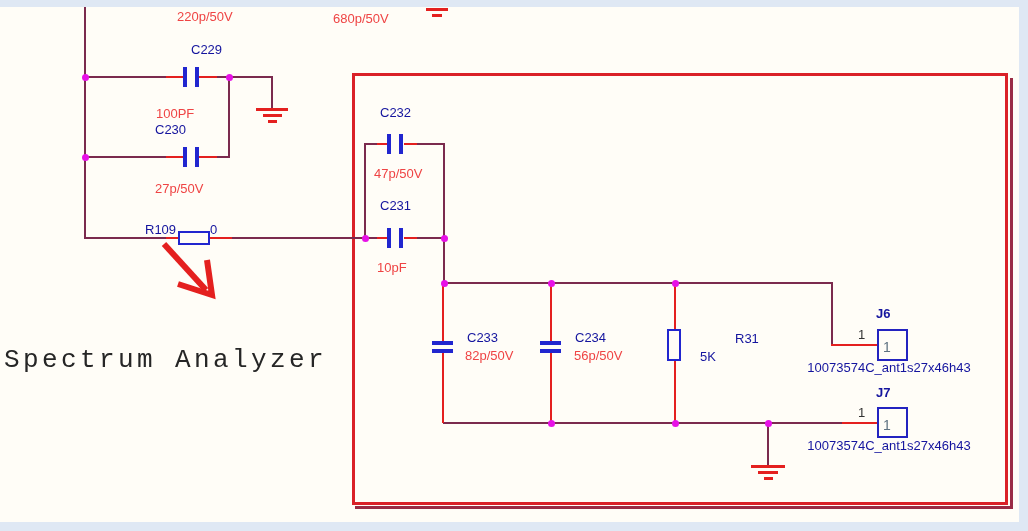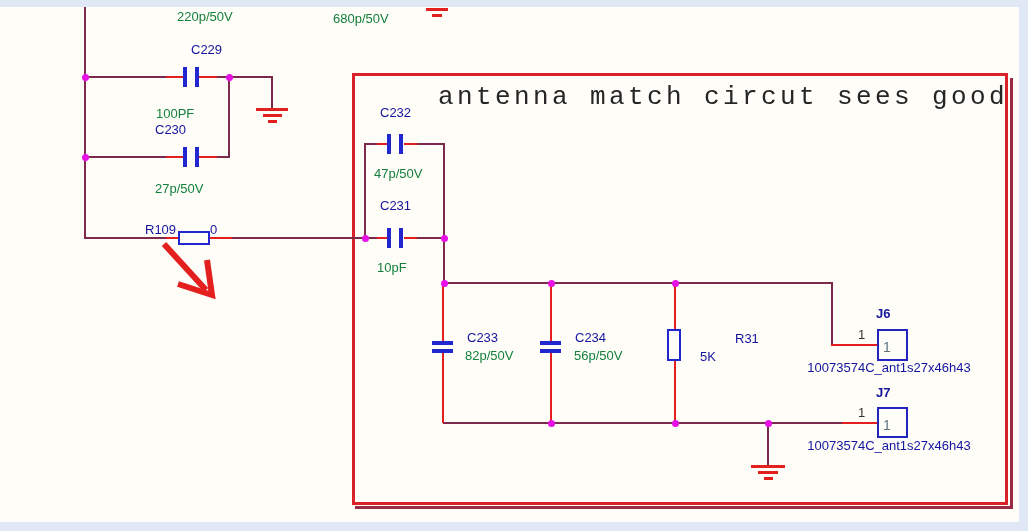--- a/index.html
+++ b/index.html
@@ -5,21 +5,21 @@
   html,body{margin:0;padding:0}
   #stage{position:relative;width:1028px;height:531px;background:#fffdf7;overflow:hidden;
          font-family:"Liberation Sans",sans-serif}
   .strip{position:absolute;background:#dfe8f4}
   .w{position:absolute;background:#7b2a4e}
   .r{position:absolute;background:#e4201f}
   .plate{position:absolute;background:#2126cf}
   .dot{position:absolute;width:7px;height:7px;border-radius:50%;background:#e711e7}
   .lbl{position:absolute;font-size:13px;line-height:14px;white-space:nowrap}
   .ref{color:#14149e}
-  .val{color:#15803d}
+  .val{color:#ef4444}
   .bval{color:#14149e}
   .note{position:absolute;font-family:"Liberation Mono","DejaVu Sans Mono",monospace;
         font-size:26px;letter-spacing:3.4px;color:#262626;white-space:nowrap}
   .gbar{position:absolute;background:#e4201f}
   .cbox{position:absolute;border:2px solid #2323c0;background:#fffdf7}
   .rbody{position:absolute;border:2px solid #2126cf;background:#fffdf7}
 </style>
 </head>
 <body>
 
@@ -143,19 +143,19 @@
   <div class="lbl ref" style="left:876px;top:307px;font-weight:bold">J6</div>
   <div class="lbl" style="left:858px;top:328px;color:#333">1</div>
   <div class="lbl" style="left:883px;top:340px;color:#5e7181;font-size:14px">1</div>
   <div class="lbl ref" style="left:798px;top:361px;width:182px;text-align:center">10073574C_ant1s27x46h43</div>
 
   <div class="lbl ref" style="left:876px;top:386px;font-weight:bold">J7</div>
   <div class="lbl" style="left:858px;top:406px;color:#333">1</div>
   <div class="lbl" style="left:883px;top:418px;color:#5e7181;font-size:14px">1</div>
   <div class="lbl ref" style="left:798px;top:439px;width:182px;text-align:center">10073574C_ant1s27x46h43</div>
 
-  <div class="note" style="left:438px;top:82px">antenna match circut sees good</div>
+  <div class="note" style="left:4px;top:345px">Spectrum Analyzer</div>
 
   <div class="strip" style="left:0;top:0;width:1028px;height:7px"></div>
   <div class="strip" style="left:0;top:522px;width:1028px;height:9px"></div>
   <div class="strip" style="left:1019px;top:0;width:9px;height:531px"></div>
 
 </div>
 
 </body></html>

